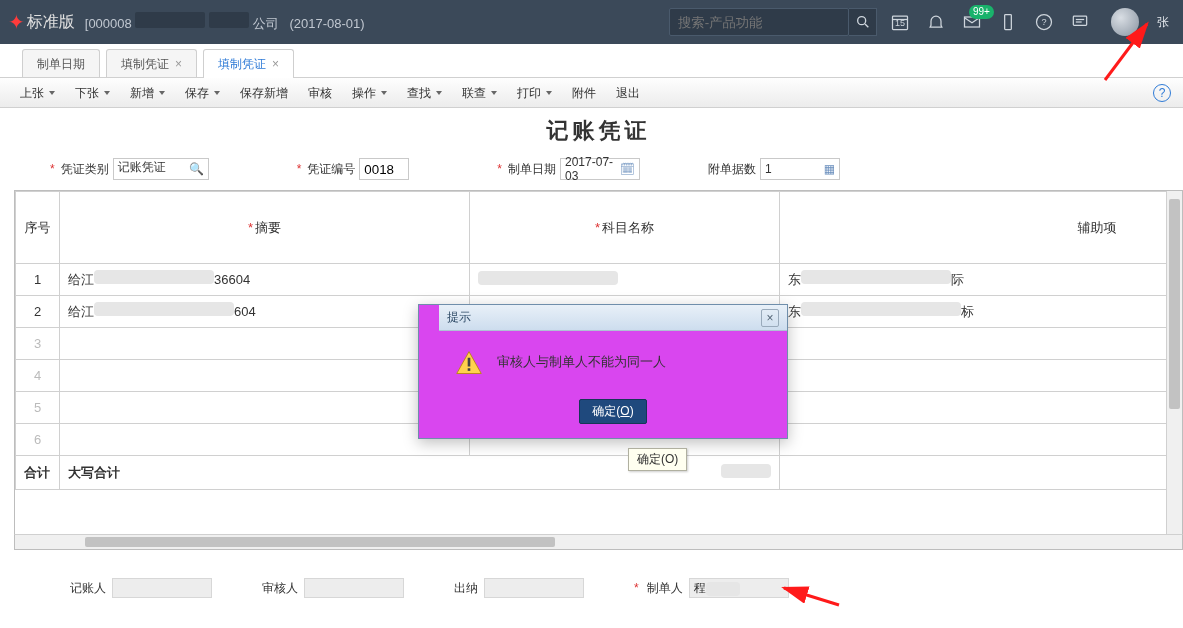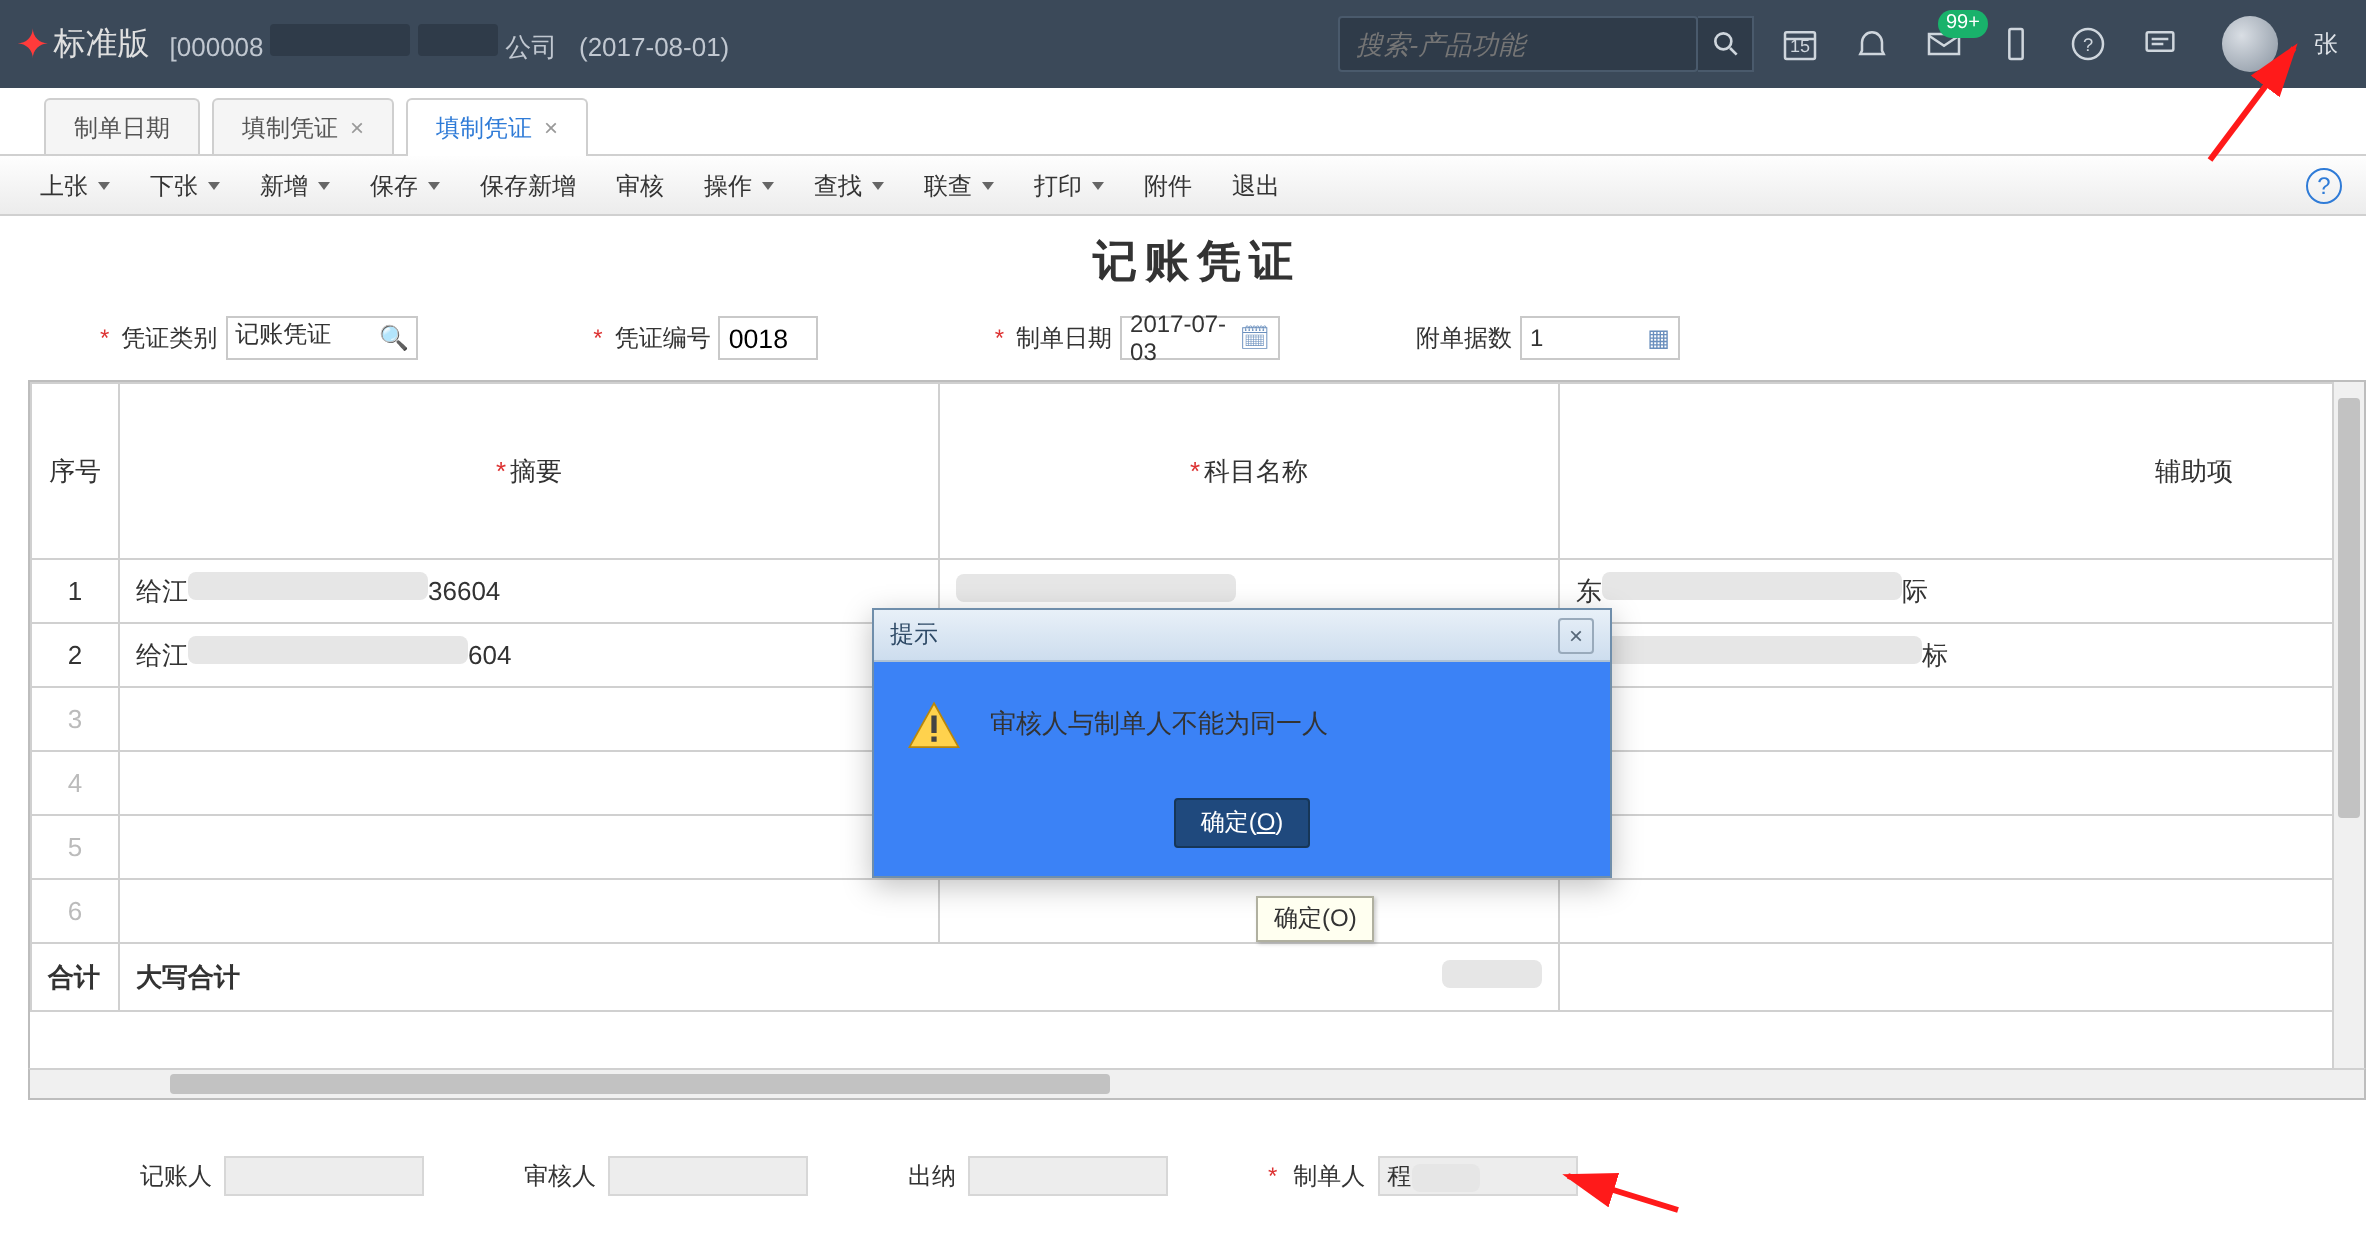--- a/index.html
+++ b/index.html
@@ -4,21 +4,21 @@
 <style>
   * { box-sizing: border-box; font-family: "Microsoft YaHei", Arial, sans-serif; }
   body { margin: 0; padding: 0; width: 1183px; height: 628px; overflow: hidden; background: #fff; font-size: 12px; color:#333;}
   
   .topbar { height: 44px; background: #3b4959; color: #fff; display: flex; align-items: center; padding: 0 8px; position: relative;}
   .topbar .badge { color: #ff3b3b; font-size: 20px; margin-right: 2px;}
   .topbar .edition { color: #e0e0e0; font-size: 16px; margin-right: 10px;}
   .topbar .company { color:#c0c7d0; font-size: 13px;}
   .topbar .blur { background: #2f3b49; border-radius: 2px; display:inline-block; height:16px;}
   .search-wrap { margin-left: auto; display:flex; align-items:center; }
-  .search-input { width: 180px; height: 28px; background: #2f3b49; border: 1px solid #4a5a6c; color: #b0b8c2; padding: 0 8px; border-radius: 2px; font-style: italic;}
+  .search-input { width: 180px; height: 28px; background: #2f3b49; border: 1px solid #4a5a6c; color: #b0b8c2; padding: 0 8px; border-radius: 2px;}
   .search-btn { width: 28px; height:28px; background:#2f3b49; border:1px solid #4a5a6c; border-left:none; display:flex; align-items:center; justify-content:center; cursor:pointer;}
   .top-icons { display:flex; align-items:center; gap: 14px; margin-left: 12px; margin-right: 6px;}
   .top-icons .ticon { width: 22px; height:22px; display:flex; align-items:center; justify-content:center; position:relative; cursor:pointer; color:#cfd6dd;}
   .top-icons .ticon svg { width:20px; height:20px; stroke:#cfd6dd; fill:none;}
   .notif-badge { position:absolute; top:-6px; left:8px; background:#19b26b; color:#fff; font-size:10px; padding:0 4px; border-radius:8px; line-height:14px;}
   .avatar { width:28px; height:28px; border-radius:50%; background: radial-gradient(circle at 35% 35%, #d9dee4 0%, #8893a0 100%); margin-left:6px; cursor:pointer;}
   .username { color:#e0e4e9; margin-left:4px;}
   
   .tab-strip { height: 34px; background:#fff; display:flex; align-items:flex-end; padding-left: 22px; border-bottom:1px solid #d0d0d0;}
   .tab { height: 28px; line-height:28px; padding: 0 14px; border:1px solid #cfcfcf; border-bottom:none; background:#f5f5f5; margin-right:6px; border-radius: 3px 3px 0 0; display:flex; align-items:center; gap:6px; cursor:pointer; color:#555;}
@@ -44,34 +44,34 @@
   
   .subtabs { display:flex; padding-left:6px; position:relative;}
   .subtab { border:1px solid #bdbdbd; border-bottom:none; height:22px; line-height:22px; padding:0 10px; background:#f3f3f3; margin-right:3px; border-radius:2px 2px 0 0; cursor:pointer;}
   .subtab.active{ background:#fff;}
   .grid-tools { position:absolute; right:10px; top:0; display:flex; gap:8px;}
   .grid-tools span{ color:#7a7a7a; cursor:pointer;}
   
   .grid-wrap { border:1px solid #bdbdbd; border-bottom:none; position:relative; height:344px; overflow:hidden;}
   .grid { width:1400px; border-collapse:collapse;}
   .grid th, .grid td { border:1px solid #d0d0d0; font-size:13px; padding:0 8px;}
-  .grid th { height:88px; background:#fff; font-weight:normal;}
+  .grid th { height:72px; background:#fff; font-weight:normal;}
   .grid td { height:32px; background:#fff;}
   .grid .rownum{ text-align:center; width:40px;}
   .smudge{ display:inline-block; background:#e6e6e6; border-radius:4px; height:14px;}
   .hscroll{ height:16px; border:1px solid #bdbdbd; border-top:1px solid #d0d0d0; background:#f0f0f0; position:relative;}
   .hscroll .thumb{ position:absolute; left:70px; width:470px; top:2px; bottom:2px; background:#c2c2c2; border-radius:2px;}
   .vscroll{ position:absolute; right:0; top:0; bottom:0; width:16px; background:#f0f0f0; border-left:1px solid #d0d0d0;}
   .vscroll .thumb{ position:absolute; left:2px; right:2px; top:8px; height:210px; background:#c2c2c2; border-radius:2px;}
   
   .footer-row{ display:flex; align-items:center; gap:50px; padding:28px 56px;}
   .footer-row .fld{ display:flex; align-items:center; gap:6px;}
   .readonly-box{ width:100px; height:20px; background:#ededed; border:1px solid #d7d7d7;}
   
-  .modal{ position:absolute; left:436px; top:304px; width:370px; background:#3b82f6; border:1px solid #6f8eab; box-shadow:0 4px 14px rgba(0,0,0,.25);}
+  .modal{ position:absolute; left:418px; top:304px; width:370px; background:#d946ef; border:1px solid #6f8eab; box-shadow:0 4px 14px rgba(0,0,0,.25);padding-left:20px;}
   .modal-head{ height:26px; background:linear-gradient(#e8f0f8,#cdddee); border-bottom:1px solid #aec1d4; display:flex; align-items:center; padding:0 8px; font-size:12px; color:#2e4a66;}
   .modal-head .x{ margin-left:auto; width:18px; height:18px; border:1px solid #9ab; border-radius:2px; display:flex; align-items:center; justify-content:center; cursor:pointer; color:#567;}
   .modal-body{ padding:18px 16px 10px; display:flex; align-items:flex-start; gap:14px; min-height:60px;}
   .warn-icon{ width:28px; height:28px;}
   .modal-msg{ padding-top:4px; font-size:13px;}
   .modal-foot{ padding:8px 0 14px; text-align:center;}
   .ok-btn{ display:inline-block; background:#1f497d; color:#fff; padding:3px 12px; border:1px solid #163657; border-radius:2px; cursor:pointer; font-size:12px;}
   .ok-btn u{ text-decoration:underline;}
   .tooltip-ok{ position:absolute; left:628px; top:448px; background:#fffff0; border:1px solid #b0b0a0; padding:2px 8px; font-size:12px; box-shadow:1px 1px 2px rgba(0,0,0,.2);}
   

